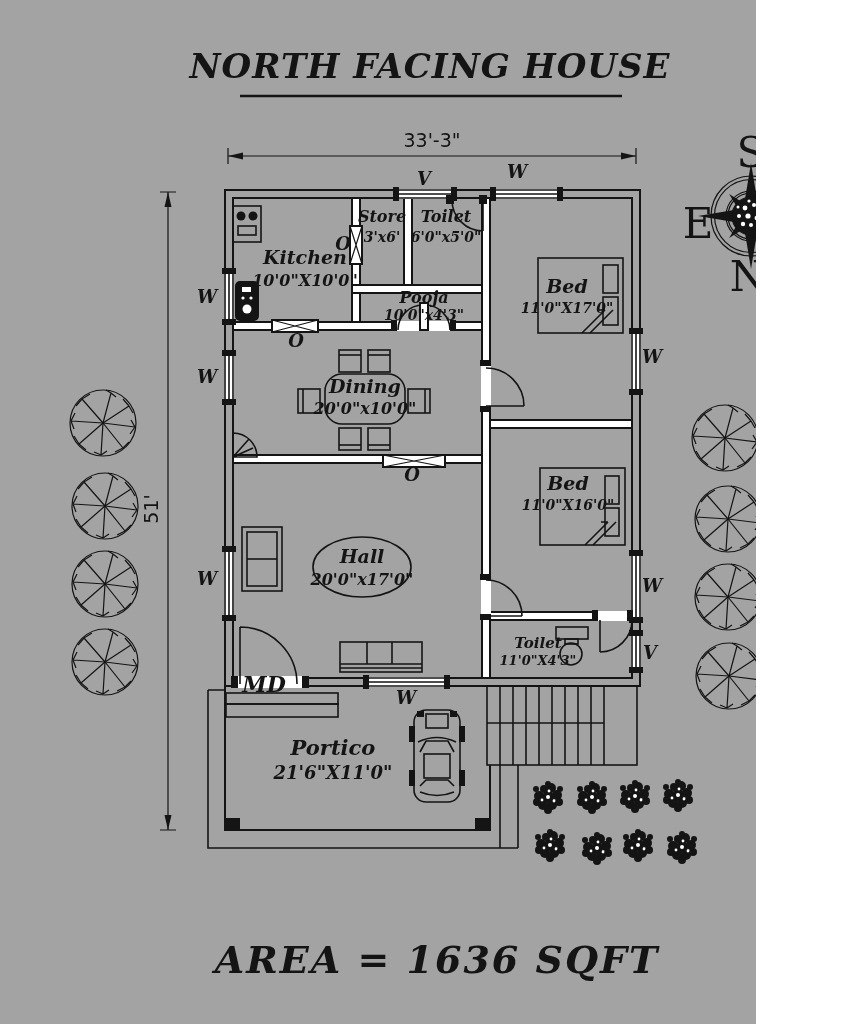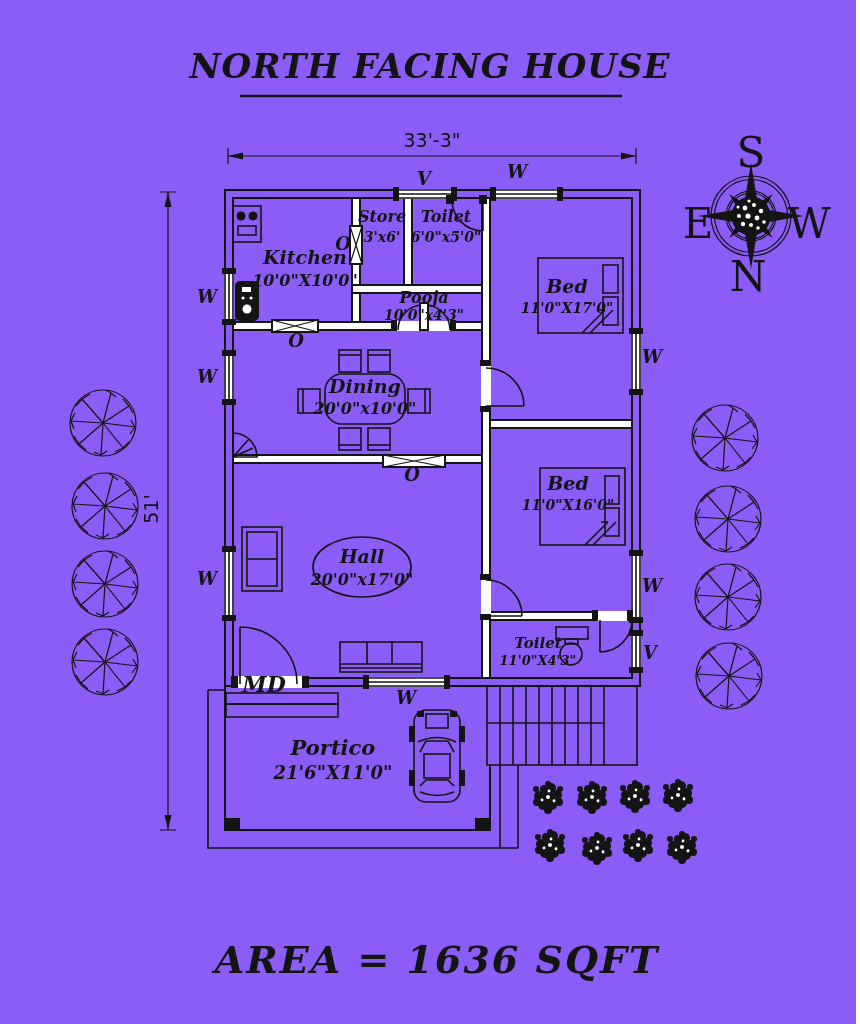--- a/index.html
+++ b/index.html
@@ -1,16 +1,16 @@
 <!DOCTYPE html>
 <html><head>
 <meta charset="utf-8">
 <style>
   html,body{margin:0;padding:0;background:#fff;}
-  #canvas{position:relative;width:856px;height:1024px;background:#8b5cf6;overflow:hidden;}
+  #canvas{position:relative;width:756px;height:1024px;background:#a3a3a3;overflow:hidden;}
   svg{display:block;}
   svg text{fill:#141414;}
   .t-title{font:italic bold 34px "DejaVu Serif",serif;letter-spacing:1px;}
   .t-area{font:italic bold 38px "DejaVu Serif",serif;letter-spacing:2px;}
   .t-room{font:italic bold 19px "DejaVu Serif",serif;}
   .t-size{font:italic bold 16px "DejaVu Serif",serif;}
   .t-room-s{font:italic bold 16px "DejaVu Serif",serif;}
   .t-size-s{font:italic bold 14px "DejaVu Serif",serif;}
   .t-room-xs{font:italic bold 15px "DejaVu Serif",serif;}
   .t-size-xs{font:italic bold 13px "DejaVu Serif",serif;}

